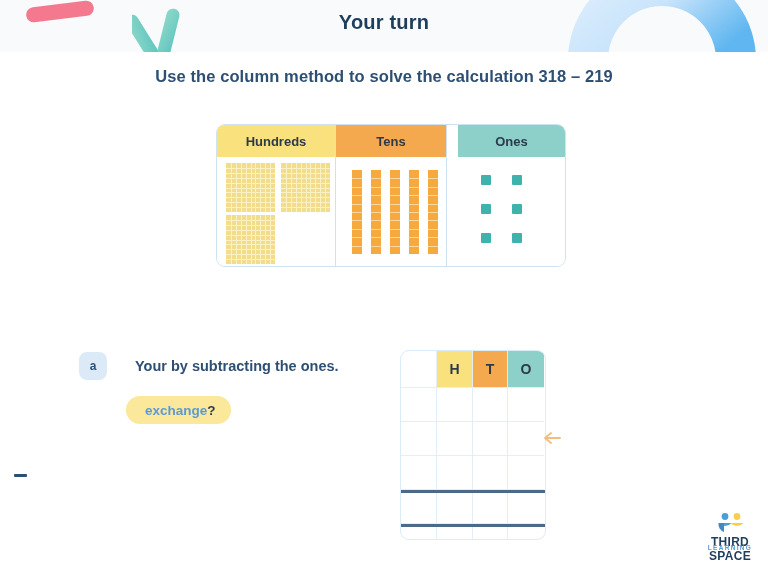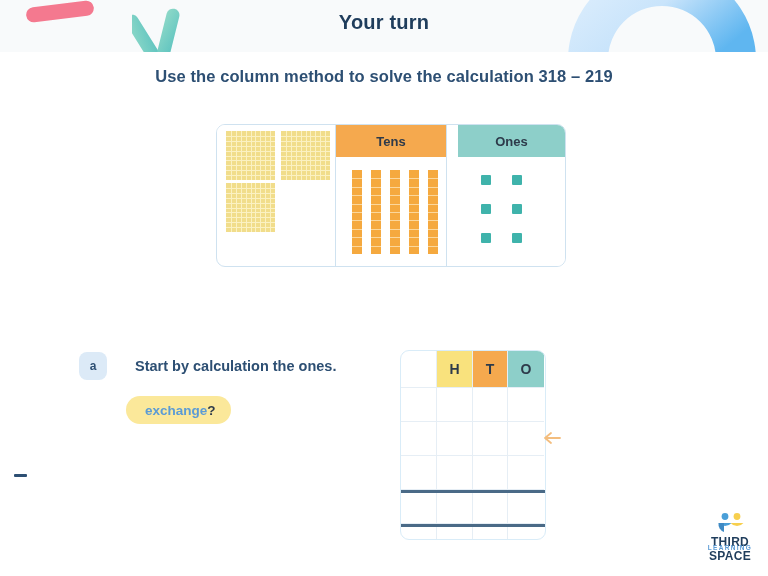--- a/index.html
+++ b/index.html
@@ -155,20 +155,21 @@
       <path d="M12,118 A94,94 0 0 1 200,118 L160,118 A54,54 0 0 0 52,118 Z" fill="url(#ag)"></path>
     </svg>
     <div class="header-title">Your turn</div>
   </div>
 
   <div class="instruction">Use the column method to solve the calculation 318 – 219</div>
 
   <div class="pv-table">
 
     <div class="pv-col hundreds">
+      <div class="pv-head h">Hundreds</div>
       <div class="pv-body">
         <div class="flat f1">
             <div class="vline" style="left: 4.9px;"></div>
             <div class="hline" style="top: 4.9px;"></div>
             <div class="vline" style="left: 9.8px;"></div>
             <div class="hline" style="top: 9.8px;"></div>
             <div class="vline" style="left: 14.7px;"></div>
             <div class="hline" style="top: 14.7px;"></div>
             <div class="vline" style="left: 19.6px;"></div>
             <div class="hline" style="top: 19.6px;"></div>
@@ -295,21 +296,21 @@
           <div class="cube" style="left: 34px; top: 47px;"></div>
           <div class="cube" style="left: 65px; top: 47px;"></div>
           <div class="cube" style="left: 34px; top: 76px;"></div>
           <div class="cube" style="left: 65px; top: 76px;"></div>
         </div>
     </div>
 
   </div>
 
   <div class="q-badge">a</div>
-  <div class="q-text">Start by calculation the ones.</div>
+  <div class="q-text">Your by subtracting the ones.</div>
   <div class="q-pill">
     <span class="link">exchange</span>
     <span>?</span>
   </div>
 
   <div class="cm-wrap">
     <div class="cm-row cm-head-row">
       <div class="cm-cell cm-c0 cm-head-cell"></div>
       <div class="cm-cell cm-c1 cm-head-cell cm-h">H</div>
       <div class="cm-cell cm-c2 cm-head-cell cm-t">T</div>

